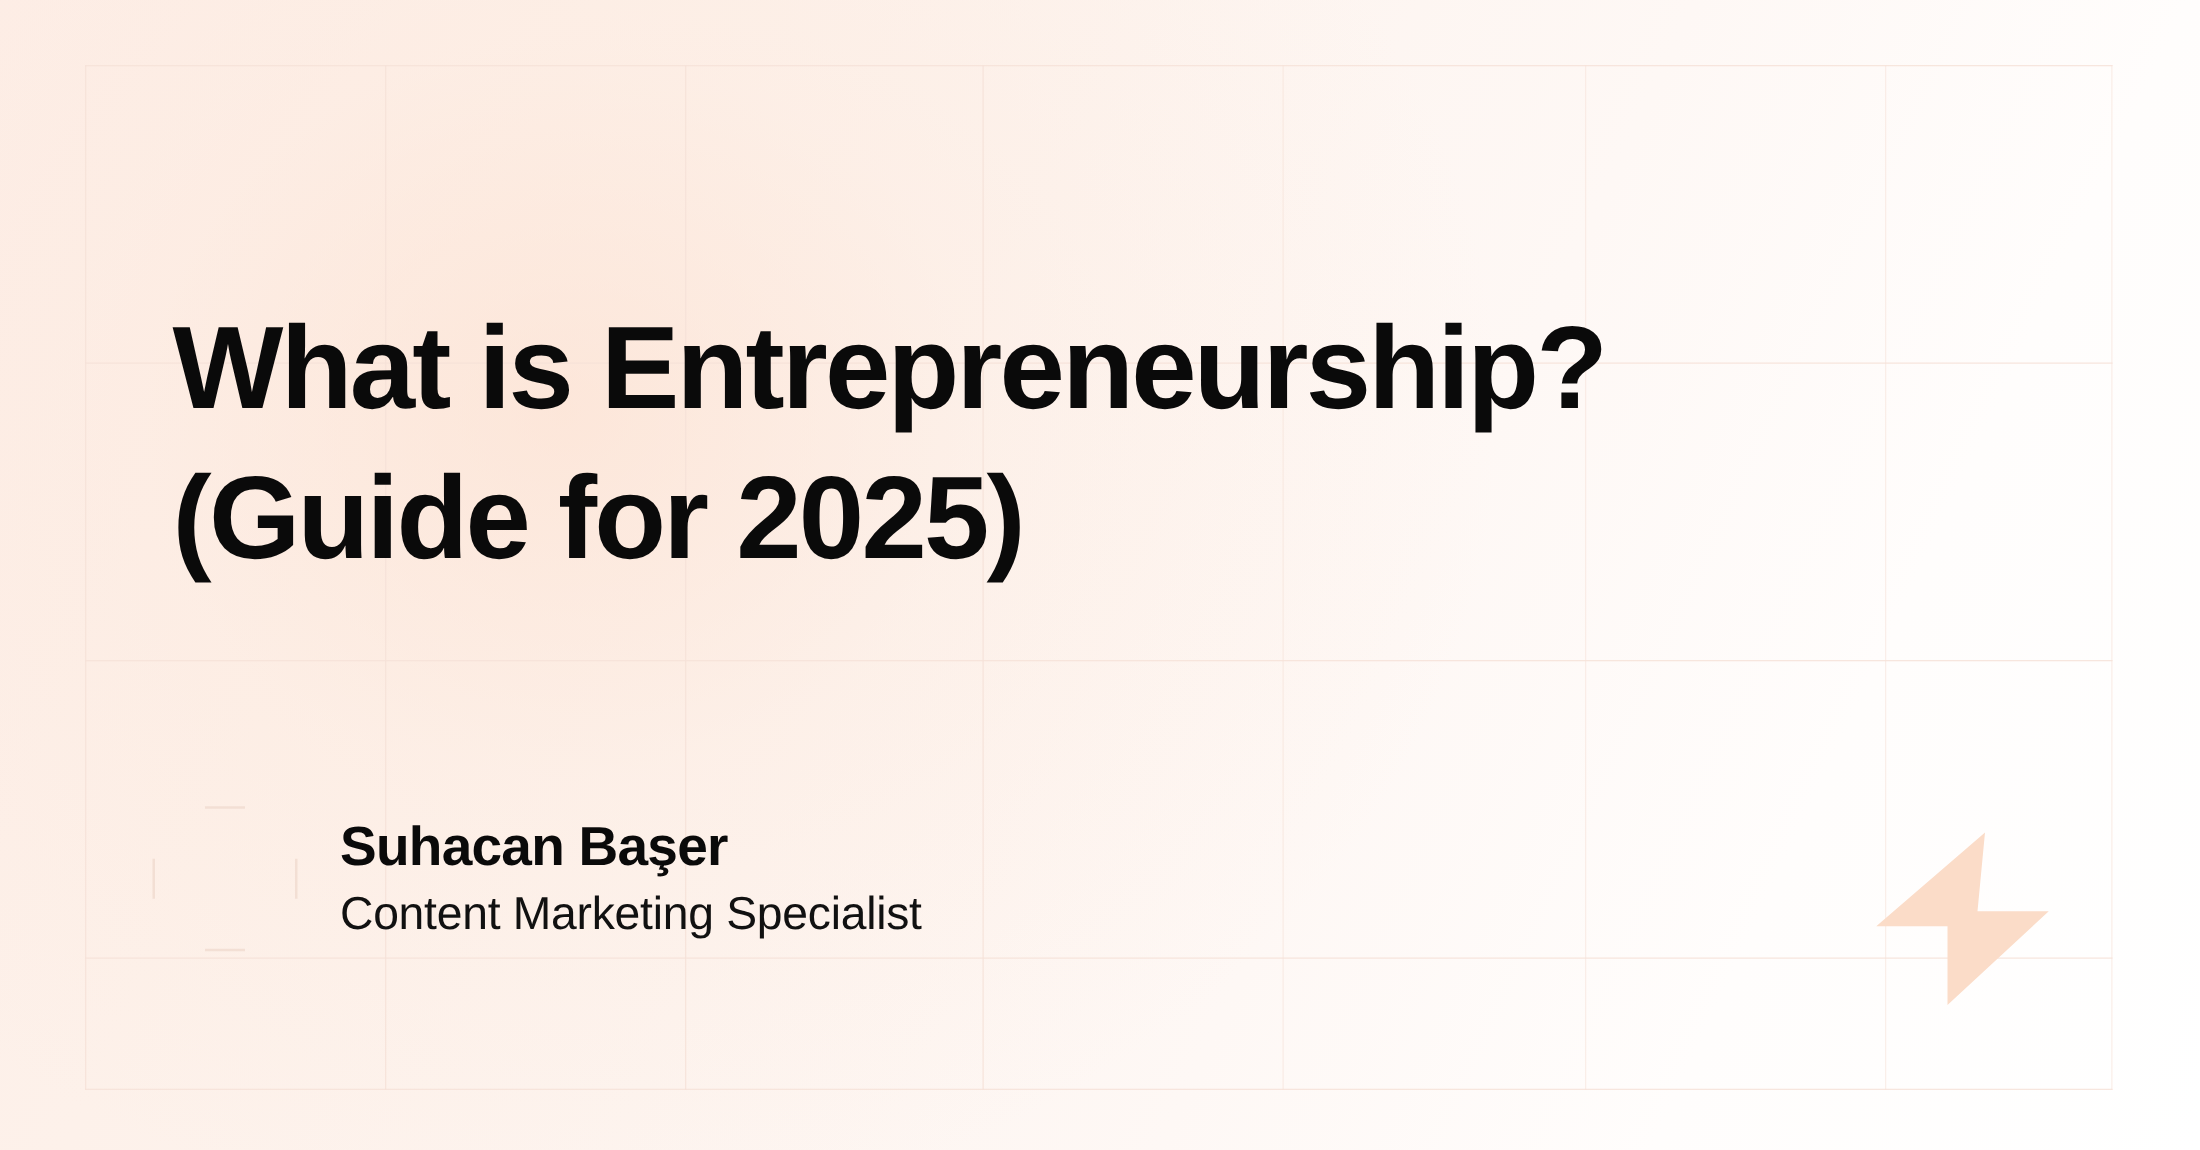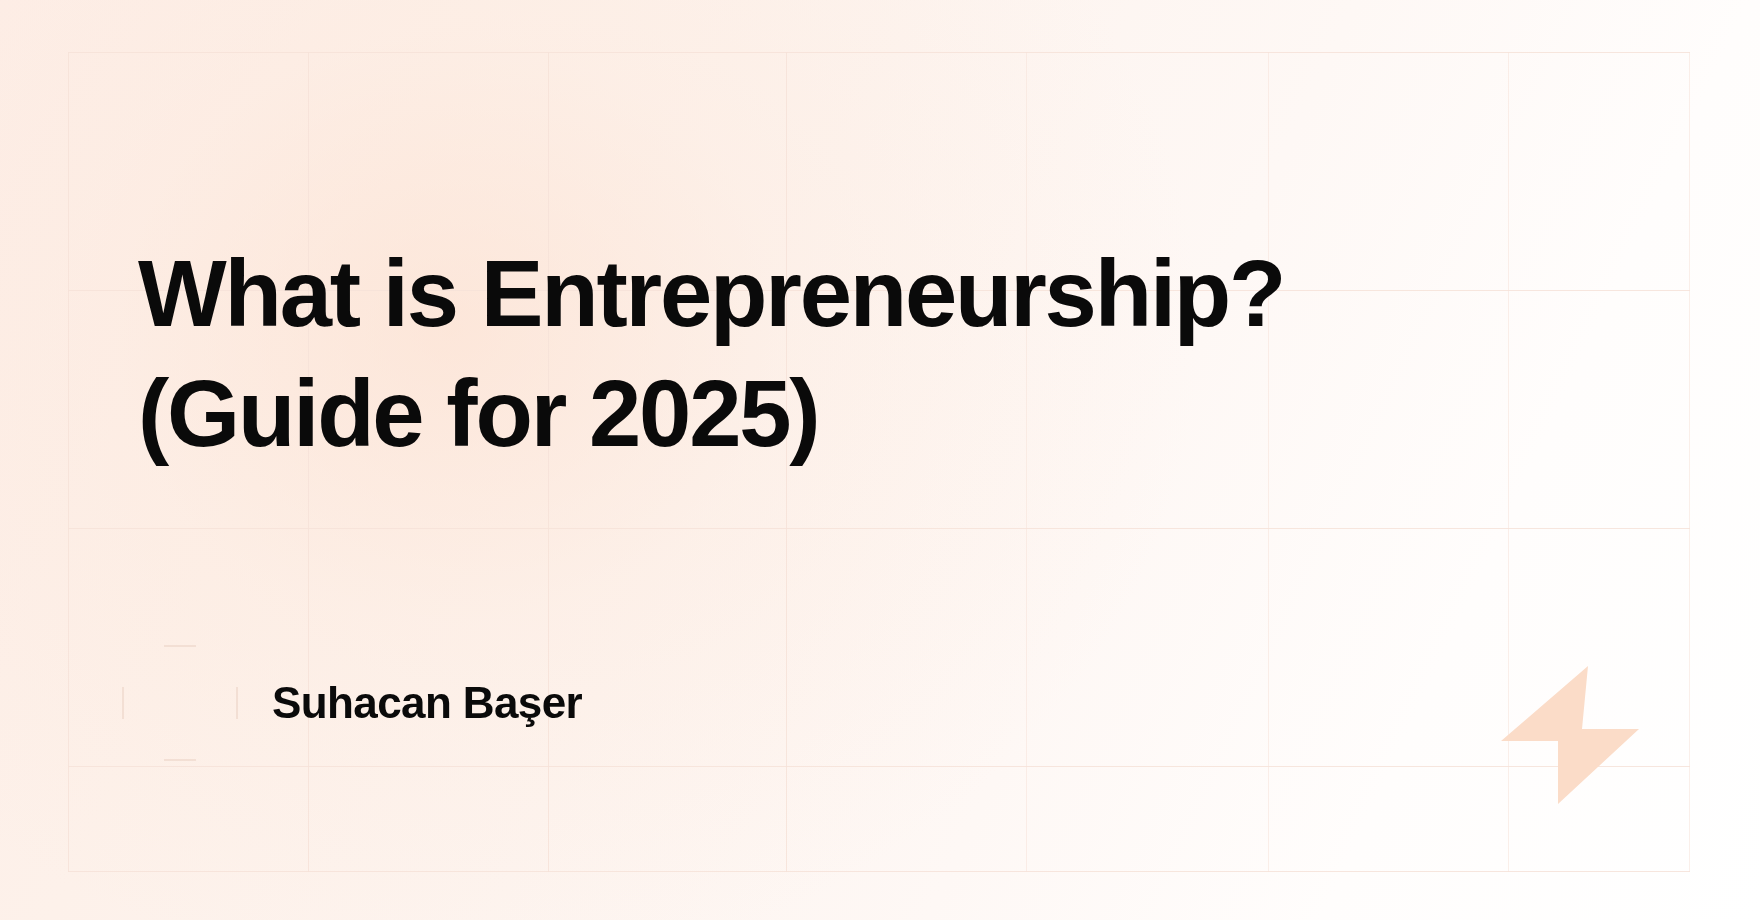--- a/index.html
+++ b/index.html
@@ -168,20 +168,21 @@
 
   <div class="byline">
     <div class="avatar">
       <span class="tick t-top"></span>
       <span class="tick t-right"></span>
       <span class="tick t-bottom"></span>
       <span class="tick t-left"></span>
     </div>
     <div class="byline-text">
       <p class="author-name">Suhacan Başer</p>
+      <p class="author-role">Content Marketing Specialist</p>
     </div>
   </div>
 
   <div class="bolt">
     <svg viewBox="0 0 100 100" xmlns="http://www.w3.org/2000/svg" aria-hidden="true">
       <path d="M62 4 L4 54 L42 54 L42 96 L96 46 L58 46 Z" fill="#FBDCC8"></path>
     </svg>
   </div>
 
 </div>

